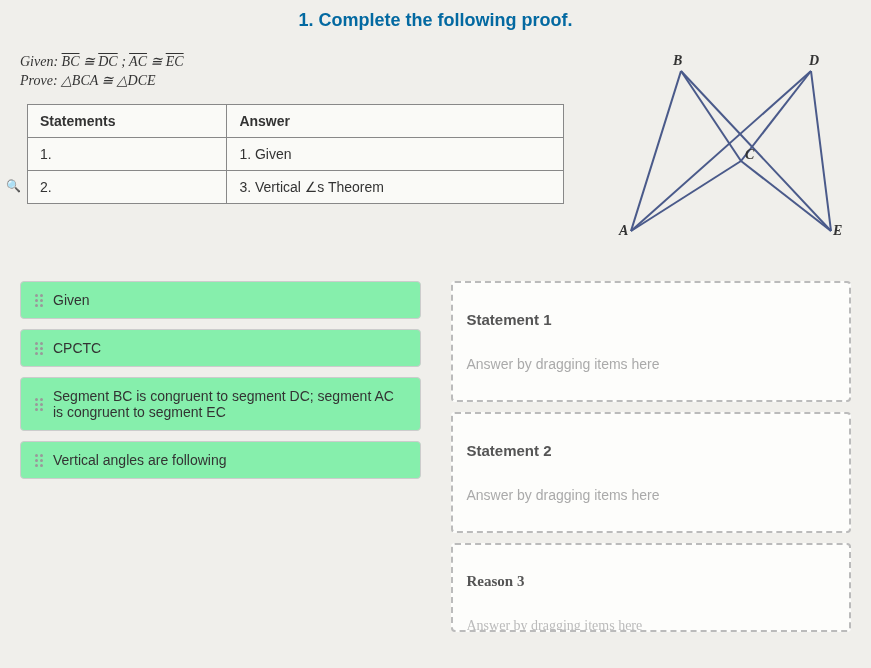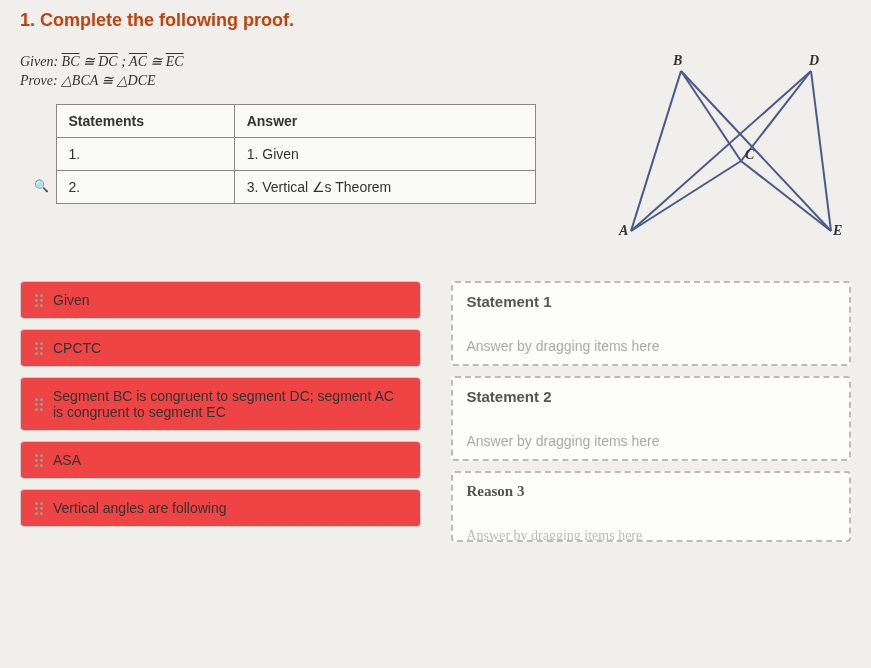--- a/index.html
+++ b/index.html
@@ -9,42 +9,43 @@
       width: 871px;
       height: 668px;
       overflow: hidden;
       color: #333;
       padding: 10px 20px;
     }
     .question-title {
       font-size: 18px;
       font-weight: bold;
       margin-bottom: 20px;
-      color: #c2410c;
+      color: #0369a1;
+      text-align: center;
     }
     .top-section {
       display: flex;
       gap: 40px;
       margin-bottom: 30px;
     }
     .proof-area {
       flex: 1;
     }
     .given-prove {
       text-align: left;
       font-size: 14px;
       margin-bottom: 15px;
       font-family: 'Times New Roman', serif;
       font-style: italic;
     }
     .given-prove .line { margin: 2px 0; }
     .overline { text-decoration: overline; }
     .proof-table {
       border-collapse: collapse;
-      width: 480px;
+      width: 537px;
       margin: 0 auto;
     }
     .proof-table th, .proof-table td {
       border: 1px solid #888;
       padding: 8px 12px;
       text-align: left;
       font-size: 14px;
       background: #fafaf7;
     }
     .proof-table th { font-weight: bold; }
@@ -78,21 +79,21 @@
     .drag-items {
       flex: 1;
       display: flex;
       flex-direction: column;
       gap: 10px;
     }
     .drag-item {
       border: 1px solid #ccc;
       border-radius: 4px;
       padding: 10px 14px;
-      background: #ef4444;
+      background: #86efac;
       display: flex;
       align-items: center;
       gap: 10px;
       font-size: 14px;
       cursor: grab;
     }
     .drag-handle {
       display: inline-grid;
       grid-template-columns: repeat(2, 3px);
       grid-template-rows: repeat(3, 3px);
@@ -105,21 +106,21 @@
     }
     .drop-zones {
       flex: 1;
       display: flex;
       flex-direction: column;
       gap: 10px;
     }
     .drop-zone {
       border: 2px dashed #bbb;
       border-radius: 4px;
-      padding: 10px 14px;
+      padding: 28px 14px;
       background: #fdfdfb;
     }
     .drop-zone-title {
       font-size: 15px;
       font-weight: bold;
       color: #555;
       margin-bottom: 6px;
     }
     .drop-zone-hint {
       font-size: 14px;
@@ -231,31 +232,20 @@
     </div>
     <div class="drag-item">
       <span class="drag-handle">
           <span></span>
           <span></span>
           <span></span>
           <span></span>
           <span></span>
           <span></span>
         </span>
-      <span>ASA</span>
-    </div>
-    <div class="drag-item">
-      <span class="drag-handle">
-          <span></span>
-          <span></span>
-          <span></span>
-          <span></span>
-          <span></span>
-          <span></span>
-        </span>
       <span>Vertical angles are following</span>
     </div>
   </div>
 
   <div class="drop-zones">
     <div class="drop-zone">
       <div class="drop-zone-title">Statement 1</div>
       <div class="drop-zone-hint">Answer by dragging items here</div>
     </div>
     <div class="drop-zone">

